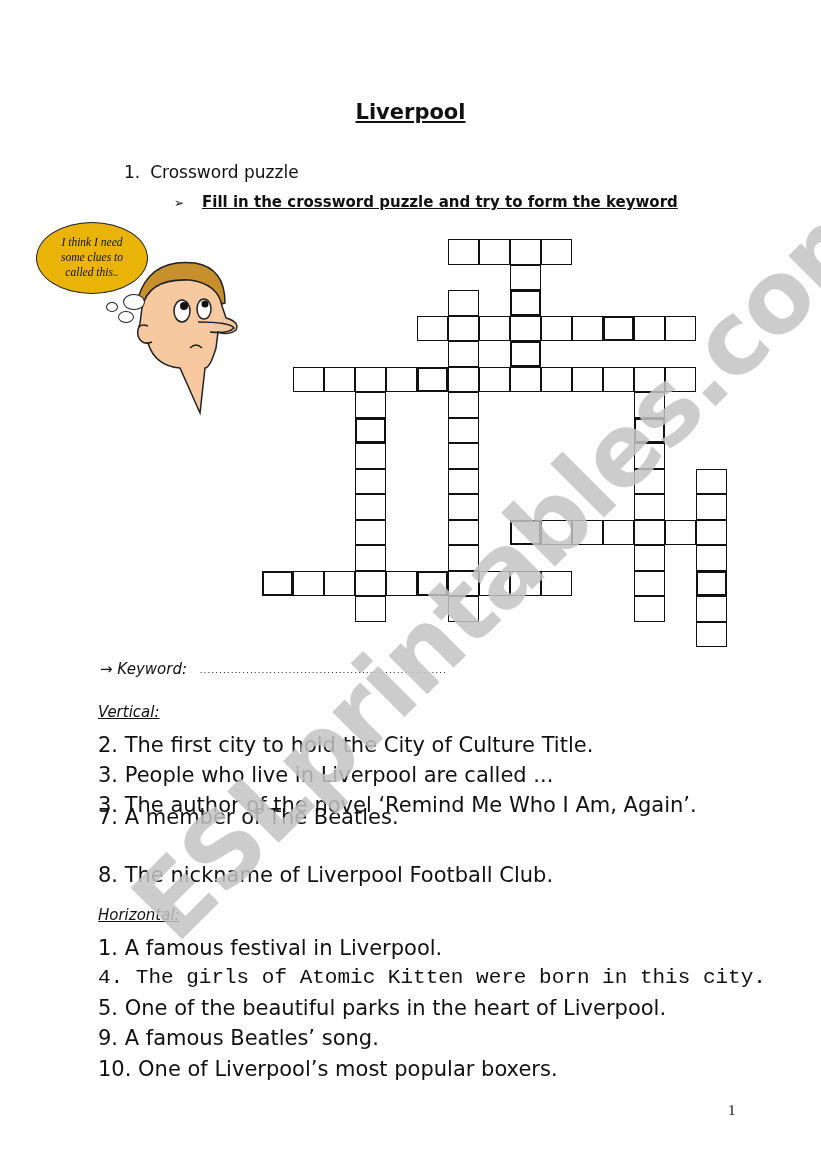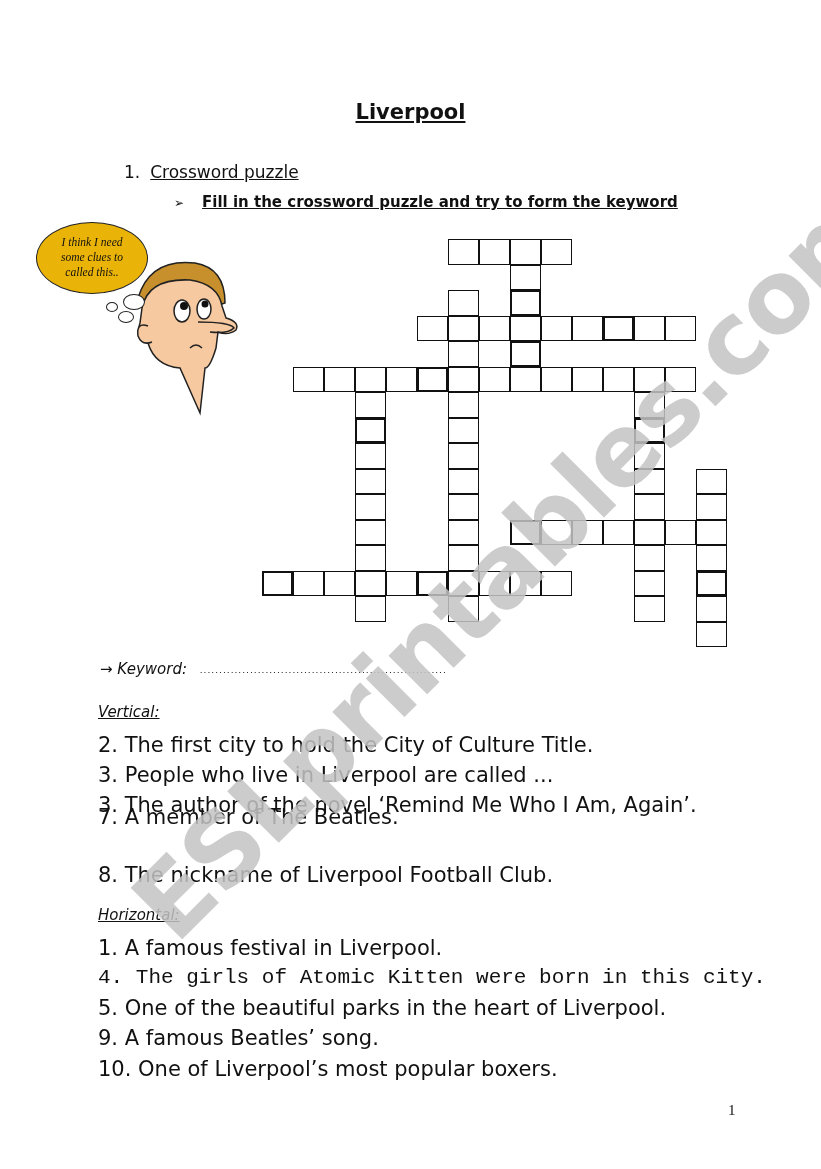--- a/index.html
+++ b/index.html
@@ -1,21 +1,21 @@
 <!DOCTYPE html>
 <html><head>
 <meta charset="utf-8">
 <style>
   html,body{margin:0;padding:0;background:#fff;}
   body{width:821px;height:1169px;position:relative;overflow:hidden;font-family:"DejaVu Sans","Liberation Sans",sans-serif;color:#111;}
   .abs{position:absolute;}
   .title{left:0;width:821px;top:100px;text-align:center;font-size:21px;font-weight:bold;}
   .title span{text-decoration:underline;}
   .sec{left:124px;top:162px;font-size:17px;}
-  .sec .lbl{text-decoration:underline;margin-left:10px;}
+  .sec .lbl{margin-left:10px;}
   .instr{left:174px;top:193px;font-size:15px;font-weight:bold;}
   .instr .lbl{text-decoration:underline;margin-left:18px;}
   .grid{left:0;top:0;width:821px;height:700px;}
   .cell{position:absolute;width:31px;height:25.5px;box-sizing:border-box;border:1.5px solid #111;background:transparent;}
   .cell.bold{border:2.5px solid #111;z-index:2;}
   .keyword{left:100px;top:660px;font-size:15px;font-style:italic;}
   .keyword .dots{font-style:normal;font-size:9px;letter-spacing:1px;margin-left:8px;vertical-align:middle;}
   .clue-head{left:98px;font-size:15px;font-style:italic;text-decoration:underline;}
   .clue{left:98px;font-size:21px;}
   .pagenum{left:728px;top:1102px;font-family:"Liberation Serif",serif;font-size:15px;}

